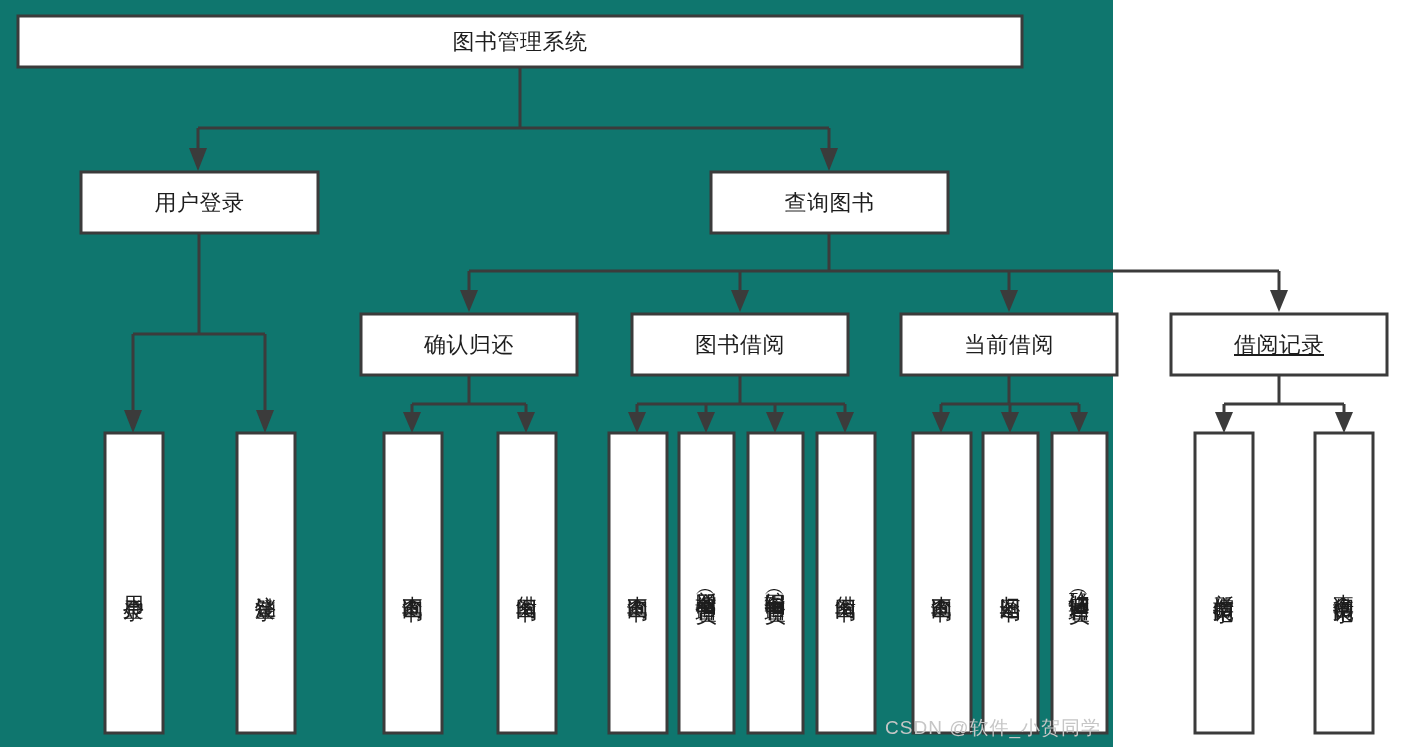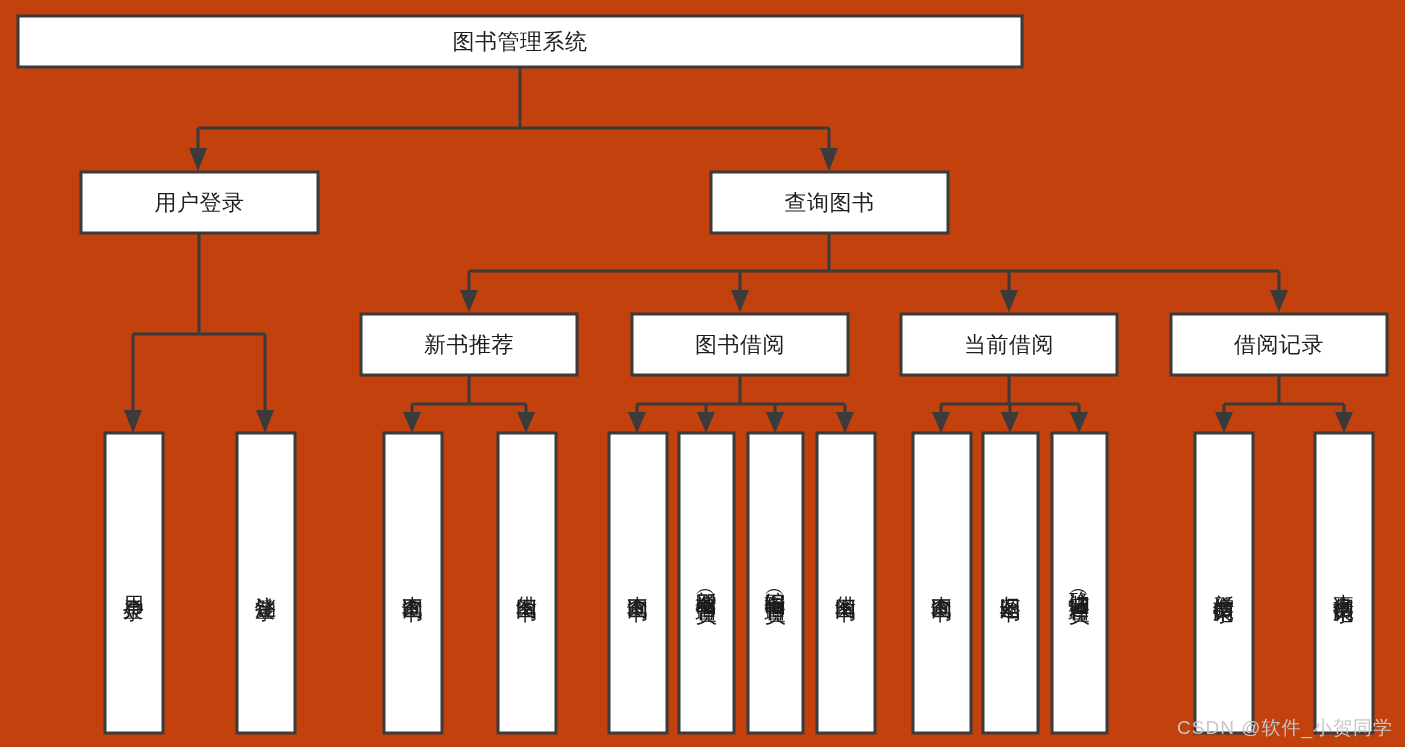--- a/index.html
+++ b/index.html
@@ -8,23 +8,23 @@
     background: #ffffff;
   }
   body {
     width: 1405px;
     height: 747px;
     font-family: "Liberation Sans", "DejaVu Sans", sans-serif;
     overflow: hidden;
   }
   #diagram-root {
     position: relative;
-    width: 1405px;
+    width: 1113px;
     height: 747px;
-    background: #c2410c;
+    background: #0f766e;
   }
   svg.diagram-svg {
     position: absolute;
     top: 0;
     left: 0;
     width: 1405px;
     height: 747px;
   }
   .node-box {
     fill: #ffffff;
@@ -180,24 +180,24 @@
 
     <rect class="node-box" x="1195" y="433" width="58" height="300"></rect>
     <rect class="node-box" x="1315" y="433" width="58" height="300"></rect>
   </svg>
 
   <div class="node-label-h" style="left:18px; top:16px; width:1004px; height:51px;">图书管理系统</div>
 
   <div class="node-label-h" style="left:81px; top:172px; width:237px; height:61px;">用户登录</div>
   <div class="node-label-h" style="left:711px; top:172px; width:237px; height:61px;">查询图书</div>
 
-  <div class="node-label-h" style="left:361px; top:314px; width:216px; height:61px;">新书推荐</div>
+  <div class="node-label-h" style="left:361px; top:314px; width:216px; height:61px;">确认归还</div>
   <div class="node-label-h" style="left:901px; top:314px; width:216px; height:61px;">当前借阅</div>
   <div class="node-label-h" style="left:632px; top:314px; width:216px; height:61px;">图书借阅</div>
-  <div class="node-label-h" style="left:1171px; top:314px; width:216px; height:61px;">借阅记录</div>
+  <div class="node-label-h" style="left:1171px; top:314px; width:216px; height:61px;text-decoration:underline;">借阅记录</div>
 
   <div class="node-label-v" style="left:105px; top:433px; width:58px; height:300px;">用户登录</div>
   <div class="node-label-v" style="left:237px; top:433px; width:58px; height:300px;">注销登录</div>
 
   <div class="node-label-v" style="left:384px; top:433px; width:58px; height:300px;">查询图书</div>
   <div class="node-label-v" style="left:498px; top:433px; width:58px; height:300px;">借阅图书</div>
 
   <div class="node-label-v" style="left:609px; top:433px; width:58px; height:300px;">查询图书</div>
   <div class="node-label-v" style="left:679px; top:433px; width:55px; height:300px;">新增图书（管理员）</div>
   <div class="node-label-v" style="left:748px; top:433px; width:55px; height:300px;">编辑图书（管理员）</div>

